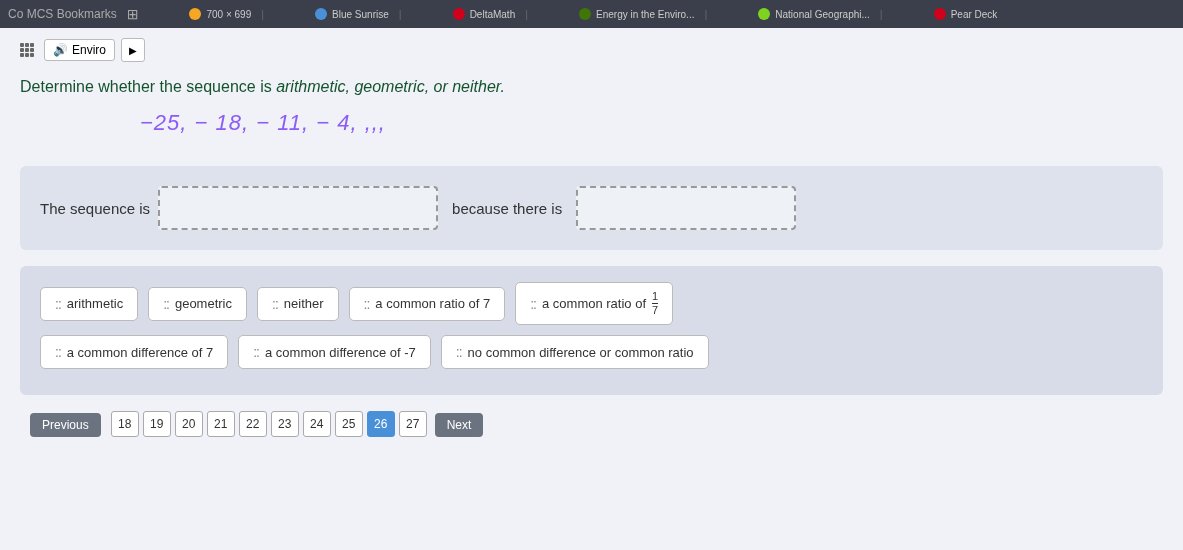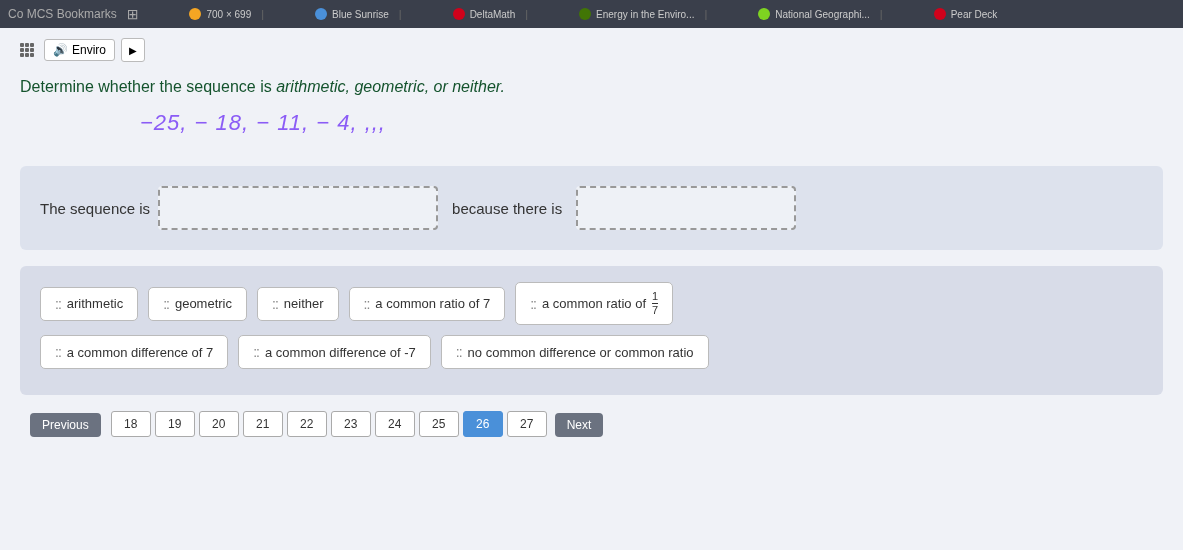--- a/index.html
+++ b/index.html
@@ -209,21 +209,21 @@
       border-radius: 4px;
       padding: 5px 12px;
       font-size: 12px;
       cursor: pointer;
       margin-right: 6px;
     }
     .page-num {
       background: #fff;
       border: 1px solid #aaa;
       border-radius: 3px;
-      width: 40px;
+      width: 28px;
       height: 26px;
       display: flex;
       align-items: center;
       justify-content: center;
       font-size: 12px;
       color: #333;
       cursor: pointer;
     }
     .page-num.active {
       background: #4a90d9;

